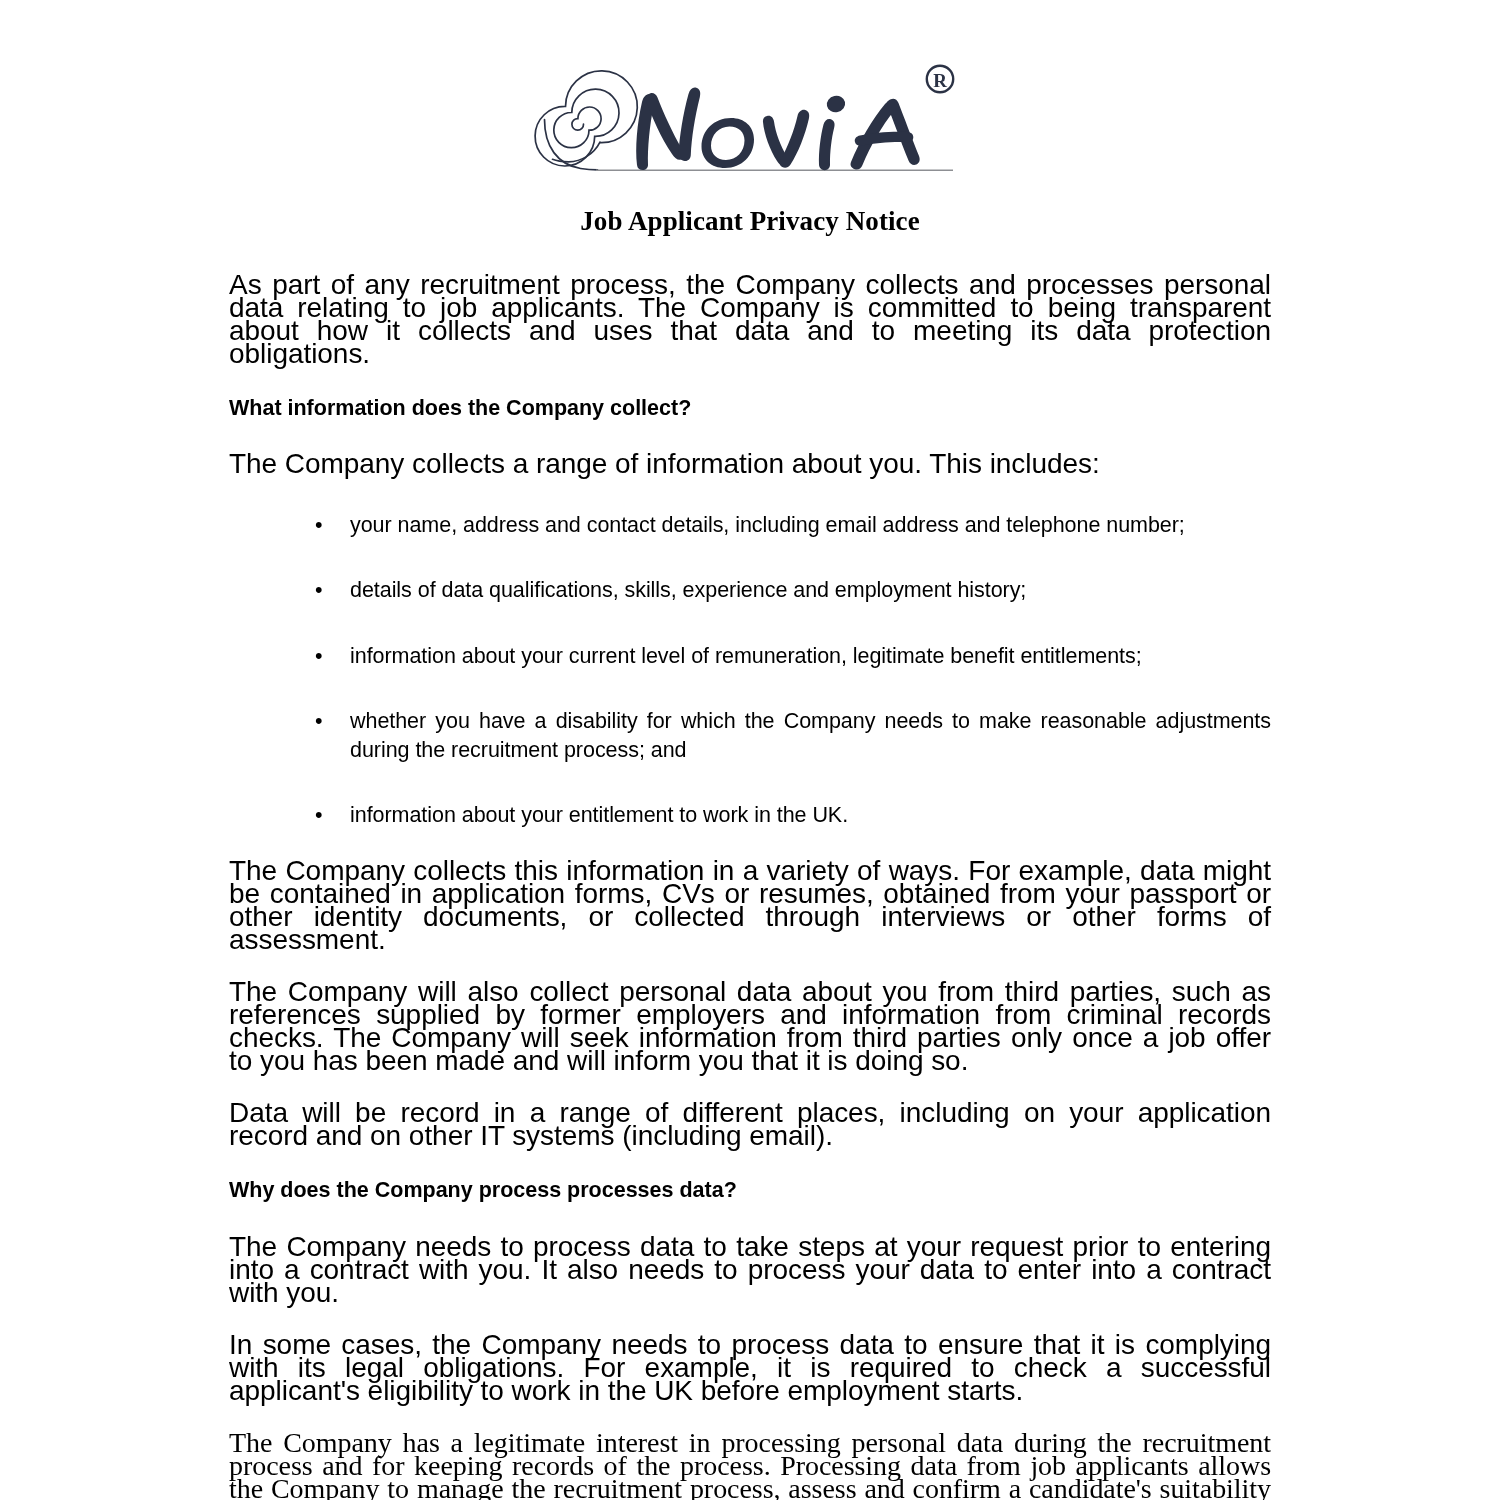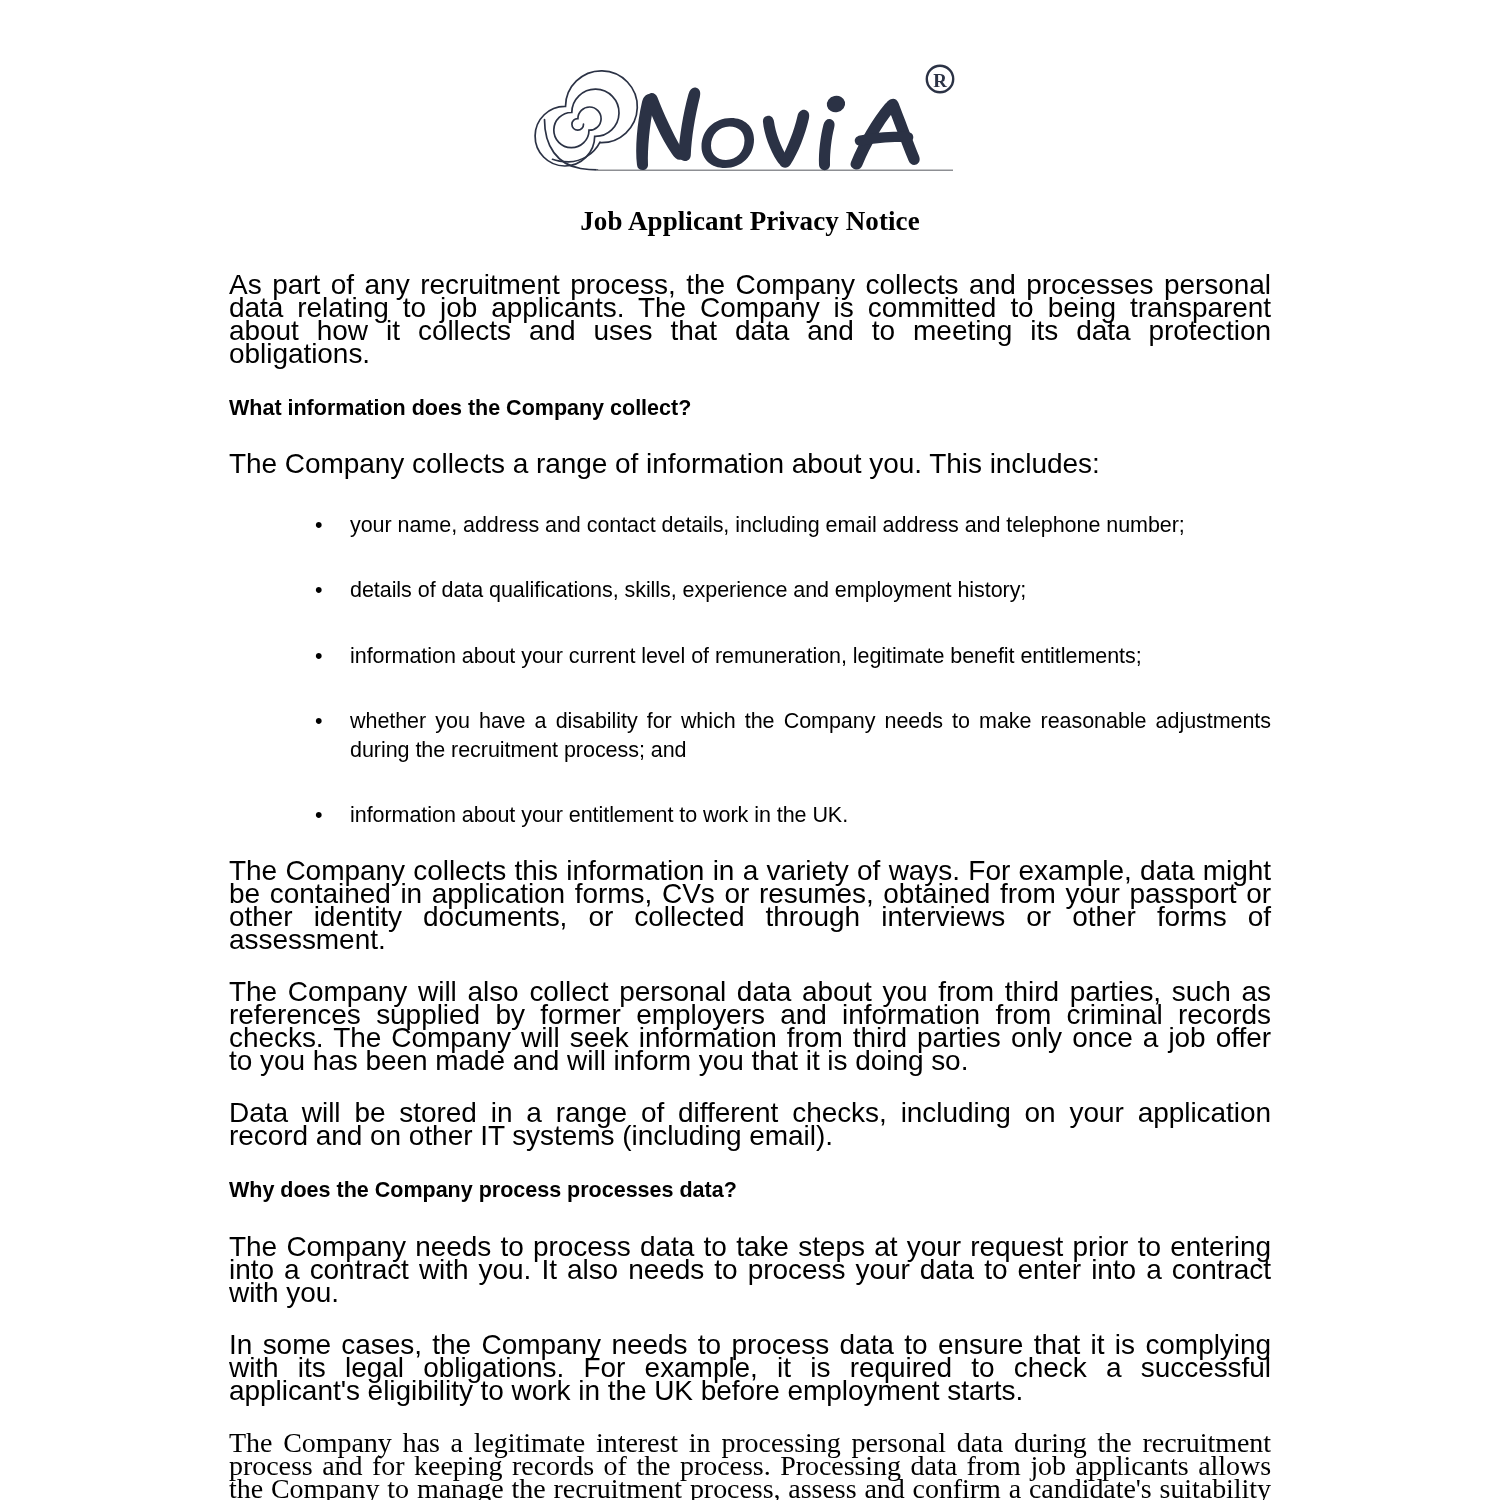--- a/index.html
+++ b/index.html
@@ -202,21 +202,21 @@
       <li>
         <span class="bullet-dot">•</span>
         <span class="li-text">information about your entitlement to work in the UK.</span>
       </li>
     </ul>
 
     <p class="para">The Company collects this information in a variety of ways. For example, data might be contained in application forms, CVs or resumes, obtained from your passport or other identity documents, or collected through interviews or other forms of assessment.</p>
 
     <p class="para">The Company will also collect personal data about you from third parties, such as references supplied by former employers and information from criminal records checks. The Company will seek information from third parties only once a job offer to you has been made and will inform you that it is doing so.</p>
 
-    <p class="para">Data will be stored in a range of different checks, including on your application record and on other IT systems (including email).</p>
+    <p class="para">Data will be record in a range of different places, including on your application record and on other IT systems (including email).</p>
 
     <h2 class="heading">Why does the Company process processes data?</h2>
 
     <p class="para">The Company needs to process data to take steps at your request prior to entering into a contract with you. It also needs to process your data to enter into a contract with you.</p>
 
     <p class="para">In some cases, the Company needs to process data to ensure that it is complying with its legal obligations. For example, it is required to check a successful applicant's eligibility to work in the UK before employment starts.</p>
 
     <p class="para last">The Company has a legitimate interest in processing personal data during the recruitment process and for keeping records of the process. Processing data from job applicants allows the Company to manage the recruitment process, assess and confirm a candidate's suitability for employment and decide to whom to offer a job. The Company may also need</p>
 
   </div>

